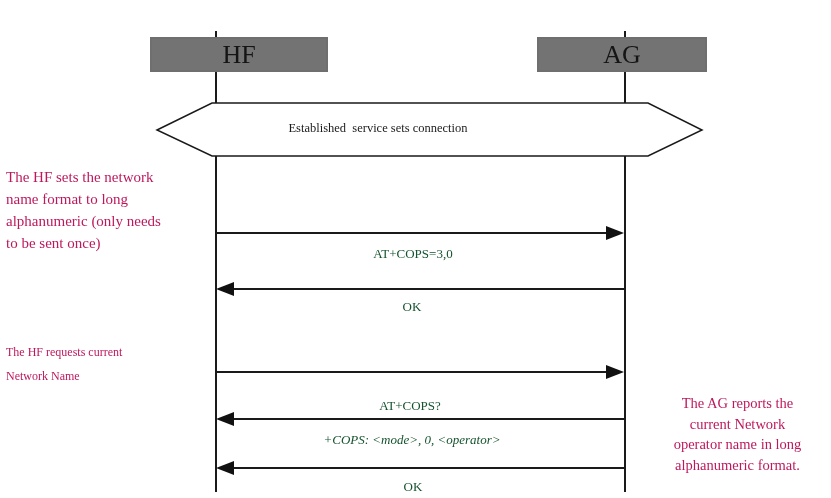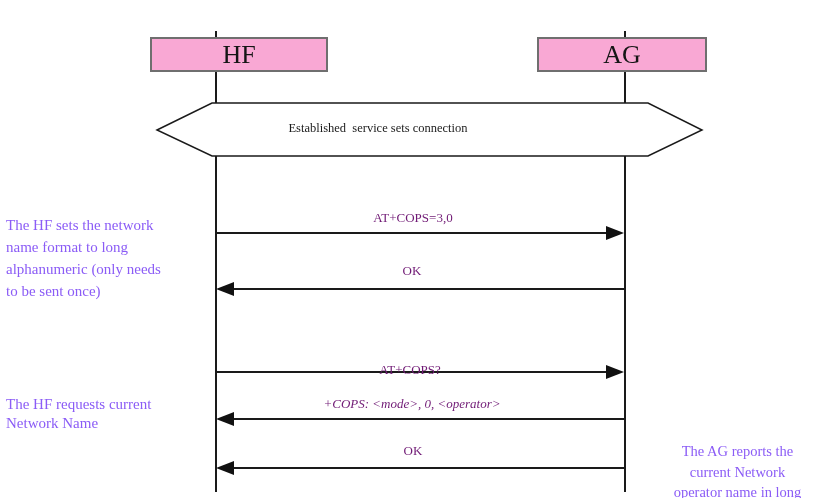--- a/index.html
+++ b/index.html
@@ -17,21 +17,21 @@
     overflow: hidden;
   }
   .overlay {
     position: absolute;
     left: 0;
     top: 0;
   }
   .actor {
     position: absolute;
     box-sizing: border-box;
-    background: #f9a8d4;
+    background: #737373;
     border: 2px solid #6f6f6f;
     display: flex;
     align-items: center;
     justify-content: center;
     font-size: 26px;
     color: #151515;
   }
   .actor-hf { left: 150px; top: 37px; width: 178px; height: 35px; }
   .actor-ag { left: 537px; top: 37px; width: 170px; height: 35px; text-align: center; }
   .banner-label {
@@ -42,35 +42,35 @@
     font-size: 12.5px;
     white-space: pre;
     color: #1b1b1b;
   }
   .msg {
     position: absolute;
     transform: translateX(-50%);
     font-size: 13px;
     line-height: 16px;
     white-space: pre;
-    color: #701a75;
+    color: #14532d;
+    margin-top: 36px;
   }
   .msg-0 { left: 413px; top: 210px; }
   .msg-1 { left: 412px; top: 263px; }
   .msg-2 { left: 410px; top: 362px; }
   .msg-3 { left: 412px; top: 396px; font-style: italic; }
   .msg-4 { left: 413px; top: 443px; }
   .note {
     position: absolute;
     white-space: pre-line;
-    color: #8b5cf6;
-    margin-top: 48px;
+    color: #be185d;
   }
   .note-0 { left: 6px; top: 166px; font-size: 15px; line-height: 22px; width: 215px; }
-  .note-1 { left: 6px; top: 347px; font-size: 15px; line-height: 19px; width: 215px; }
+  .note-1 { left: 6px; top: 340px; font-size: 12px; line-height: 24px; width: 215px; }
   .note-2 { left: 645px; top: 393px; font-size: 14.5px; line-height: 20.5px; width: 185px; text-align: center; }
 </style>
 </head>
 <body>
 
 <div class="canvas">
 
   <svg class="overlay" width="831" height="498" viewBox="0 0 831 498">
 
     <line x1="216" y1="31" x2="216" y2="492" stroke="#1a1a1a" stroke-width="2"></line>

